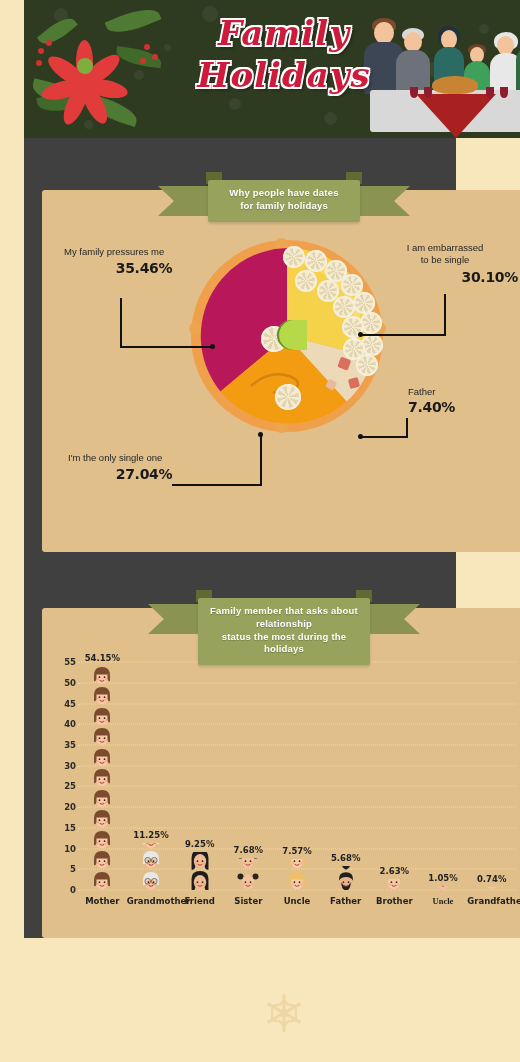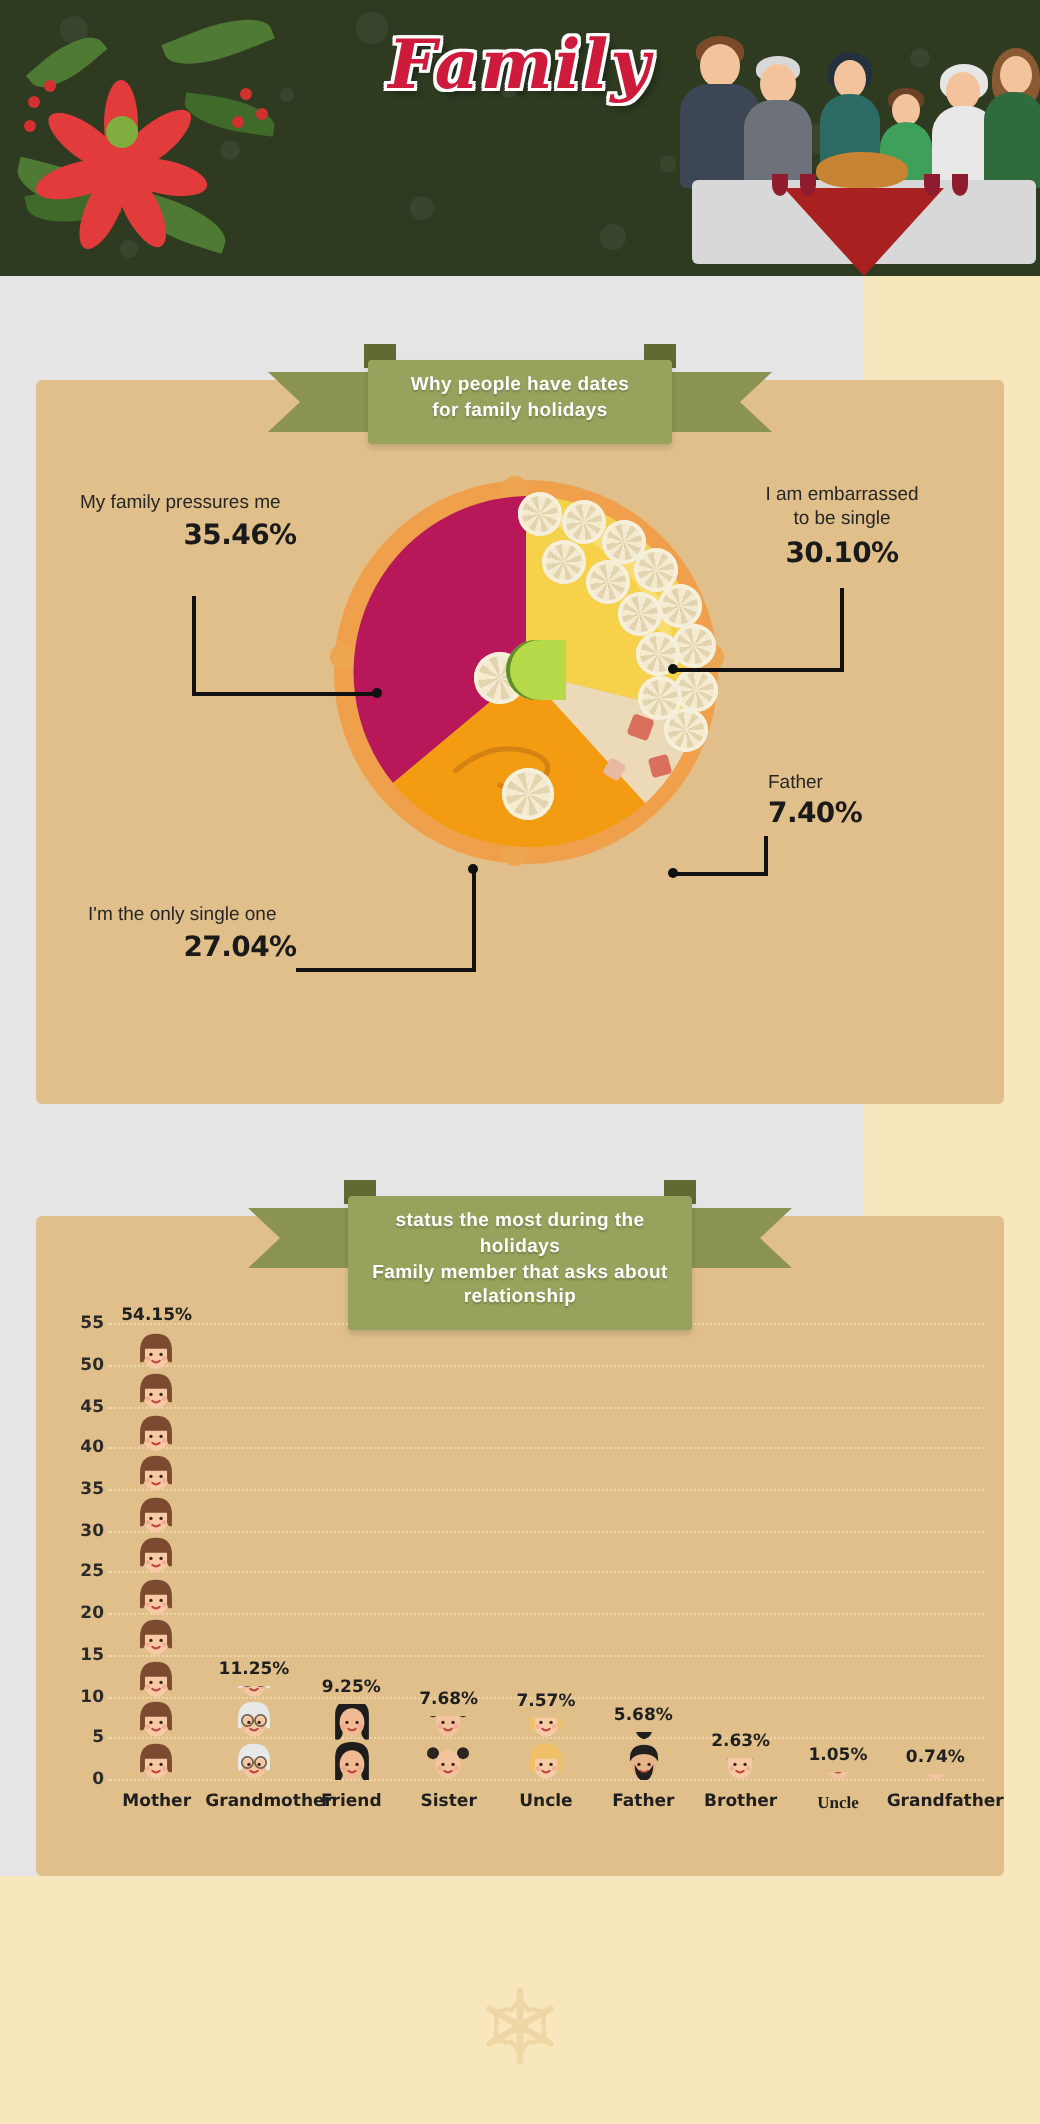--- a/index.html
+++ b/index.html
@@ -2,21 +2,21 @@
 <html><head>
 <meta charset="utf-8">
 <style>
   * { box-sizing: border-box; margin: 0; padding: 0; }
   html, body {
     width: 520px; height: 1062px;
     font-family: "Liberation Sans", sans-serif;
     background: #f8e6bc;
     overflow: hidden;
   }
-  .page { position: relative; width: 432px; height: 1062px; background: #e5e5e5; }
+  .page { position: relative; width: 432px; height: 1062px; background: #404040; margin-left: 24px; }
 
   
   .header {
     position: absolute; left: 0; top: 0; width: 520px; height: 138px;
     background: #2e3b20;
     overflow: hidden;
   }
   .header-bg-blobs { position: absolute; inset: 0; }
   .blob {
     position: absolute; border-radius: 50%;
@@ -136,21 +136,21 @@
     box-shadow: inset 2px 0 0 #5e8e2b;
   }
 
   
   .callout { position: absolute; }
   .callout .c-label {
     font-size: 9.5px; color: #262626; line-height: 1.3; white-space: nowrap;
   }
   .callout .c-value {
     font-family: "DejaVu Sans", sans-serif;
-    font-size: 14px; font-weight: bold; color: #1a1a1a; letter-spacing: -0.3px;
+    font-size: 14px; font-weight: bold; color: #1a1a1a; letter-spacing: -0.3px; text-align: right;
   }
   .leader { position: absolute; background: #111; }
   .leader-dot { position: absolute; width: 5px; height: 5px; border-radius: 50%; background: #111; }
 
   
   .bars-stage { position: absolute; left: 0; top: 0; width: 484px; height: 330px; }
   .y-axis { position: absolute; left: 8px; top: 46px; width: 26px; height: 236px; }
   .y-tick {
     position: absolute; right: 0; width: 26px; text-align: right;
     font-family: "DejaVu Sans", sans-serif;
@@ -225,20 +225,21 @@
       <div class="berry" style="left:6px;top:42px;"></div>
       <div class="berry" style="left:14px;top:34px;"></div>
       <div class="berry" style="left:4px;top:54px;"></div>
       <div class="berry" style="left:112px;top:38px;"></div>
       <div class="berry" style="left:120px;top:48px;"></div>
       <div class="berry" style="left:108px;top:52px;"></div>
     </div>
 
     <div class="title-wrap">
       <div class="title-line title-1">Family</div>
+      <div class="title-line title-2">Holidays</div>
     </div>
 
     <div class="family">
       <div class="chair" style="left:18px;bottom:8px;width:18px;height:52px;"></div>
       <div class="chair" style="left:152px;bottom:8px;width:16px;height:46px;"></div>
 
       <div class="person">
         <div class="p-hair" style="left:18px;top:4px;width:24px;height:15px;background:#7a4a2b;"></div>
         <div class="p-head" style="left:20px;top:8px;width:20px;height:22px;background:#f3c49c;"></div>
         <div class="p-body" style="left:10px;top:28px;width:40px;height:52px;background:#3c4654;"></div>
@@ -797,22 +798,22 @@
         </div>
     </div>
   </div>
 
   <div class="ribbon" style="left:124px;top:590px;width:272px;height:56px;">
     <div class="ribbon-tail left"></div>
     <div class="ribbon-tail right"></div>
     <div class="ribbon-fold" style="left:48px;"></div>
     <div class="ribbon-fold" style="right:48px;"></div>
     <div class="ribbon-body" style="width:172px;left:50px;">
+      <div class="ribbon-text">Family member that asks about relationship</div>
       <div class="ribbon-text">status the most during the holidays</div>
-      <div class="ribbon-text">Family member that asks about relationship</div>
     </div>
   </div>
 
   <div class="footer">
     <svg class="snowflake" viewBox="0 0 100 100">
       <g stroke="#e2c487" stroke-width="7" stroke-linecap="round" fill="none">
         <line x1="50" y1="12" x2="50" y2="88"></line>
         <line x1="17" y1="31" x2="83" y2="69"></line>
         <line x1="17" y1="69" x2="83" y2="31"></line>
       </g>

